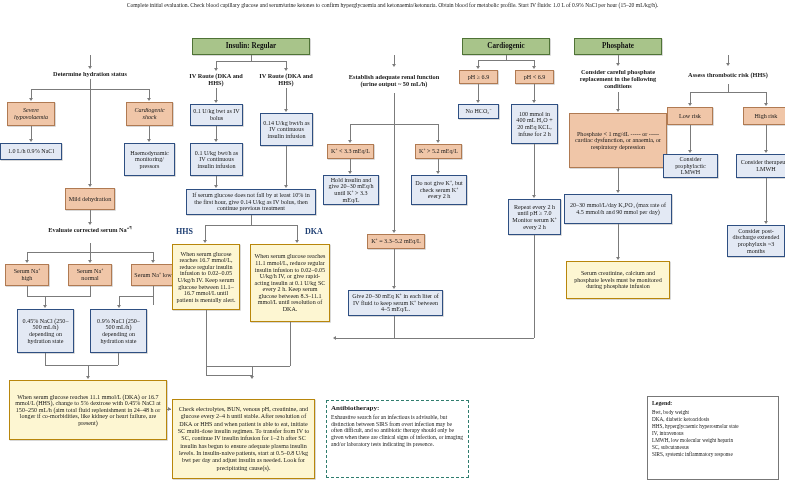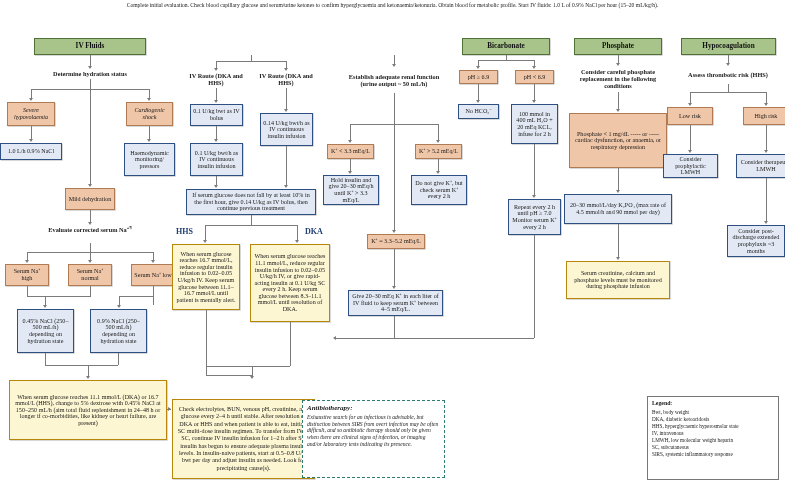--- a/index.html
+++ b/index.html
@@ -72,21 +72,20 @@
   .legendbox .lt{font-weight:bold;font-size:5.8px;margin-bottom:1.5px;}
   sup{font-size:.72em;vertical-align:super;line-height:0;}
 </style>
 </head>
 <body>
 
 <div class="canvas">
 
   <div id="topnote">Complete initial evaluation. Check blood capillary glucose and serum/urine ketones to confirm hyperglycaemia and ketonaemia/ketonuria. Obtain blood for metabolic profile. Start IV fluids: 1.0 L of 0.9% NaCl per hour (15–20 mL/kg/h).</div>
 
-  <div class="node hdr" style="left:34px;top:38px;width:112px;height:17px;">IV Fluids</div>
   <div class="ln vl" style="left:90px;top:55px;height:12px;"></div>
   <div class="arw" style="left:87.5px;top:66px;"></div>
 
   <div class="node plain" style="left:25px;top:70px;width:130px;height:9px;font-size:6.3px;">Determine hydration status</div>
 
   <div class="ln vl" style="left:90px;top:79px;height:10px;"></div>
   <div class="ln hl" style="left:31px;top:89px;width:118px;"></div>
   <div class="ln vl" style="left:31px;top:89px;height:10px;"></div>
   <div class="ln vl" style="left:149px;top:89px;height:10px;"></div>
   <div class="arw" style="left:28.5px;top:98px;"></div>
@@ -144,20 +143,21 @@
   <div class="ln vl" style="left:118px;top:353px;height:12px;"></div>
   <div class="ln hl" style="left:45px;top:365px;width:73px;"></div>
   <div class="ln vl" style="left:88px;top:365px;height:12px;"></div>
   <div class="arw" style="left:85.5px;top:376px;"></div>
 
   <div class="node yellow" style="left:9px;top:380px;width:158px;height:60px;padding:2px 3px;">When serum glucose reaches 11.1 mmol/L (DKA) or 16.7 mmol/L (HHS), change to 5% dextrose with 0.45% NaCl at 150–250 mL/h (aim total fluid replenishment in 24–48 h or longer if co-morbidities, like kidney or heart failure, are present)</div>
 
   <div class="arwr" style="left:168px;top:407px;"></div>
   <div class="ln hl" style="left:167px;top:409px;width:4px;"></div>
 
+  <div class="node hdr" style="left:192px;top:38px;width:118px;height:17px;">Insulin: Regular</div>
   <div class="ln vl" style="left:251px;top:55px;height:6px;"></div>
   <div class="ln hl" style="left:216px;top:61px;width:70px;"></div>
   <div class="ln vl" style="left:216px;top:61px;height:8px;"></div>
   <div class="ln vl" style="left:286px;top:61px;height:8px;"></div>
   <div class="arw" style="left:213.5px;top:68px;"></div>
   <div class="arw" style="left:283.5px;top:68px;"></div>
 
   <div class="node plain" style="left:186px;top:71px;width:60px;height:17px;font-size:6.3px;">IV Route (DKA and HHS)</div>
   <div class="node plain" style="left:256px;top:71px;width:60px;height:17px;font-size:6.3px;">IV Route (DKA and HHS)</div>
 
@@ -231,21 +231,21 @@
 
   <div class="ln vl" style="left:394px;top:249px;height:38px;"></div>
   <div class="arw" style="left:391.5px;top:286px;"></div>
 
   <div class="node blue" style="left:348px;top:290px;width:95px;height:26px;">Give 20–30 mEq K⁺ in each liter of IV fluid to keep serum K⁺ between 4–5 mEq/L.</div>
 
   <div class="ln vl" style="left:394px;top:316px;height:22px;"></div>
   <div class="ln hl" style="left:336px;top:338px;width:58px;"></div>
   <div class="arwl" style="left:333px;top:335.5px;"></div>
 
-  <div class="node hdr" style="left:462px;top:38px;width:88px;height:17px;">Bicarbonate</div>
+  <div class="node hdr" style="left:462px;top:38px;width:88px;height:17px;">Cardiogenic</div>
   <div class="ln vl" style="left:506px;top:55px;height:5px;"></div>
   <div class="ln hl" style="left:478px;top:60px;width:56px;"></div>
   <div class="ln vl" style="left:478px;top:60px;height:7px;"></div>
   <div class="ln vl" style="left:534px;top:60px;height:7px;"></div>
   <div class="arw" style="left:475.5px;top:66px;"></div>
   <div class="arw" style="left:531.5px;top:66px;"></div>
 
   <div class="node tan" style="left:459px;top:70px;width:39px;height:14px;">pH ≥ 6.9</div>
   <div class="node tan" style="left:515px;top:70px;width:39px;height:14px;">pH &lt; 6.9</div>
 
@@ -278,21 +278,20 @@
   <div class="ln vl" style="left:618px;top:168px;height:23px;"></div>
   <div class="arw" style="left:615.5px;top:190px;"></div>
 
   <div class="node blue" style="left:564px;top:194px;width:108px;height:30px;">20–30 mmol/L/day  K₂PO₄ (max rate of 4.5 mmol/h and 90 mmol per day)</div>
 
   <div class="ln vl" style="left:618px;top:224px;height:34px;"></div>
   <div class="arw" style="left:615.5px;top:257px;"></div>
 
   <div class="node yellow" style="left:566px;top:261px;width:104px;height:38px;">Serum creatinine, calcium and phosphate levels must be monitored during phosphate infusion</div>
 
-  <div class="node hdr" style="left:681px;top:38px;width:95px;height:17px;">Hypocoagulation</div>
   <div class="ln vl" style="left:728px;top:55px;height:9px;"></div>
   <div class="arw" style="left:725.5px;top:63px;"></div>
 
   <div class="node plain" style="left:676px;top:67px;width:104px;height:17px;font-size:6.3px;">Assess thrombotic risk (HHS)</div>
 
   <div class="ln vl" style="left:728px;top:84px;height:8px;"></div>
   <div class="ln hl" style="left:690px;top:92px;width:76px;"></div>
   <div class="ln vl" style="left:690px;top:92px;height:12px;"></div>
   <div class="ln vl" style="left:766px;top:92px;height:12px;"></div>
   <div class="arw" style="left:687.5px;top:103px;"></div>
@@ -307,21 +306,21 @@
   <div class="arw" style="left:763.5px;top:150px;"></div>
 
   <div class="node blue" style="left:663px;top:154px;width:55px;height:24px;">Consider prophylactic LMWH</div>
   <div class="node blue" style="left:736px;top:154px;width:60px;height:24px;">Consider therapeutic LMWH</div>
 
   <div class="ln vl" style="left:766px;top:178px;height:44px;"></div>
   <div class="arw" style="left:763.5px;top:221px;"></div>
 
   <div class="node blue" style="left:727px;top:225px;width:58px;height:32px;">Consider post-discharge extended prophylaxis ~3 months</div>
 
-  <div class="dashed" style="left:302px;top:400px;width:143px;height:78px;font-style:italic;">
+  <div class="dashed" style="left:326px;top:400px;width:143px;height:78px;">
     <b>Antibiotherapy:</b>
     <div style="margin-top:2px;">Exhaustive search for an infectious is advisable, but distinction between SIRS from overt infection may be often difficult, and so antibiotic therapy should only be given when there are clinical signs of infection, or imaging and/or laboratory tests indicating its presence.</div>
   </div>
 
 
   <div class="legendbox" style="left:647px;top:396px;width:132px;height:84px;">
     <div class="lt">Legend:</div>
     <div>Bwt, body weight</div>
     <div>DKA, diabetic ketoacidosis</div>
     <div>HHS, hyperglycaemic hyperosmolar state</div>

